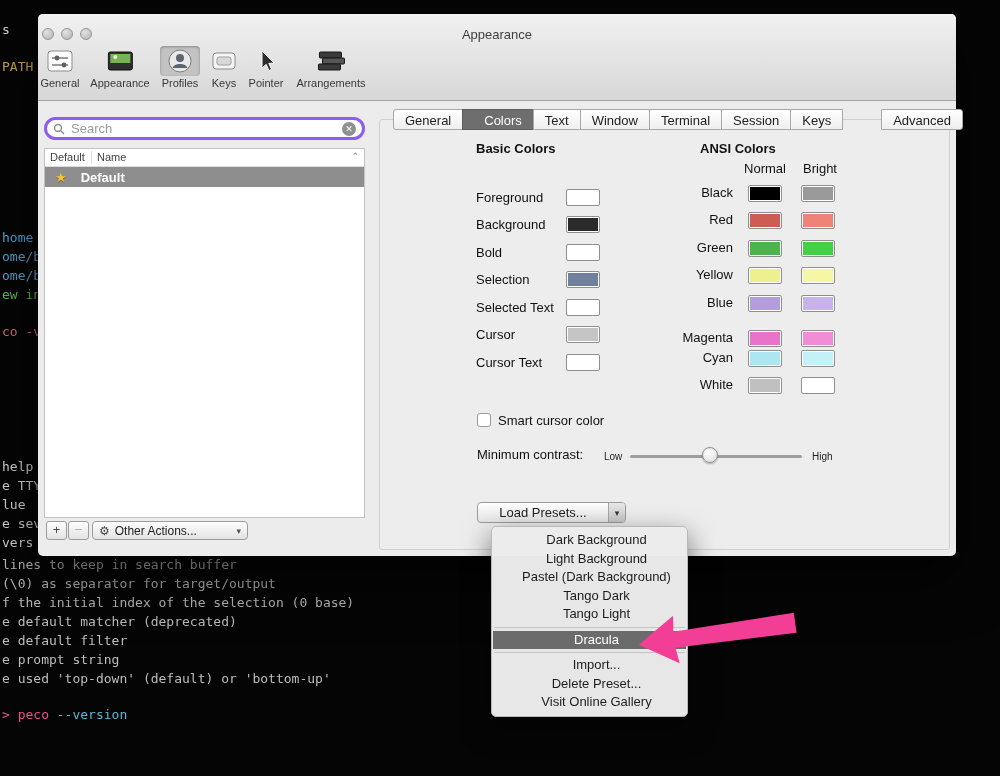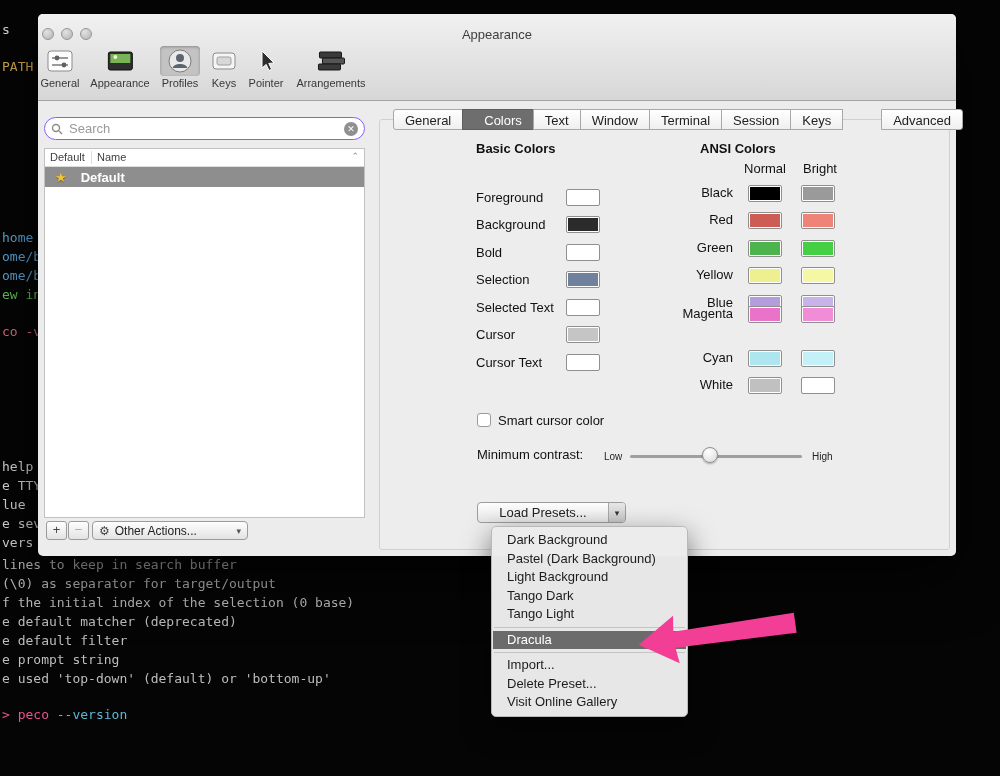--- a/index.html
+++ b/index.html
@@ -14,21 +14,21 @@
   .chrome{position:absolute;left:0;top:0;right:0;height:86px;border-radius:5px 5px 0 0;
        background:linear-gradient(#f1f1f1,#d7d7d7);border-bottom:1px solid #a3a3a3;}
   .light{position:absolute;top:14px;width:12px;height:12px;border-radius:50%;
        background:radial-gradient(circle at 35% 30%,#e2e2e2,#b4b4b4);border:1px solid #969696;box-sizing:border-box;}
   .wtitle{position:absolute;top:13px;left:0;right:0;text-align:center;font-size:13px;color:#3e3e3e;}
   .titem{position:absolute;top:32px;transform:translateX(-50%);display:flex;flex-direction:column;align-items:center;}
   .ticon{width:40px;height:30px;display:flex;align-items:center;justify-content:center;border-radius:4px;}
   .titem.sel .ticon{background:#c3c3c3;box-shadow:inset 0 1px 3px rgba(0,0,0,.3);}
   .tlabel{font-size:11px;color:#383838;margin-top:1px;}
   
-  .search{position:absolute;left:6px;top:103px;width:321px;height:23px;background:#fff;border:1px solid #8b5cf6;
+  .search{position:absolute;left:6px;top:103px;width:321px;height:23px;background:#fff;border:3px solid #8b5cf6;
        border-radius:12px;box-sizing:border-box;display:flex;align-items:center;padding:0 6px;}
   .search input{flex:1;border:none;outline:none;font-size:13px;color:#333;background:transparent;margin-left:4px;min-width:0;}
   .search input::placeholder{color:#9a9a9a;}
   .clearbtn{width:14px;height:14px;border-radius:50%;background:#909090;color:#fff;font-size:9px;line-height:14px;text-align:center;flex:0 0 auto;}
   .ptable{position:absolute;left:6px;top:134px;width:321px;height:370px;background:#fff;border:1px solid #c2c2c2;box-sizing:border-box;}
   .phead{position:relative;height:17px;border-bottom:1px solid #ddd;font-size:11px;color:#3f3f3f;}
   .ph1{position:absolute;left:5px;top:2px;}
   .phdiv{position:absolute;left:46px;top:2px;bottom:2px;width:1px;background:#ddd;}
   .ph2{position:absolute;left:52px;top:2px;}
   .sortcaret{position:absolute;right:5px;top:2px;font-size:9px;color:#8a8a8a;}
@@ -68,21 +68,21 @@
   .slidertrack{position:absolute;left:592px;top:441px;width:172px;height:3px;background:#9f9f9f;border-radius:2px;}
   .sliderthumb{position:absolute;left:664px;top:433px;width:16px;height:16px;border-radius:50%;
        background:radial-gradient(circle at 40% 30%,#ffffff,#d8d8d8);border:1px solid #8f8f8f;box-sizing:border-box;box-shadow:0 1px 2px rgba(0,0,0,.3);}
   .presetbtn{position:absolute;left:439px;top:488px;width:149px;height:21px;background:linear-gradient(#fefefe,#e6e6e6);
        border:1px solid #9c9c9c;border-radius:4px;box-sizing:border-box;display:flex;align-items:center;}
   .presetlabel{flex:1;text-align:center;font-size:13px;color:#222;}
   .presetarrow{width:17px;height:100%;border-left:1px solid #a8a8a8;background:linear-gradient(#e8e8e8,#c7c7c7);
        display:flex;align-items:center;justify-content:center;font-size:9px;color:#333;border-radius:0 3px 3px 0;box-sizing:border-box;}
   
   .menu{position:absolute;left:491px;top:526px;width:197px;background:rgba(236,236,236,0.98);border:1px solid #b9b9b9;
-       border-radius:5px;box-shadow:0 10px 28px rgba(0,0,0,.55);padding:4px 1px;z-index:30;box-sizing:border-box;}
+       border-radius:5px;box-shadow:0 10px 28px rgba(0,0,0,.55);padding:4px 1px;z-index:30;box-sizing:border-box;text-align:center;}
   .mitem{height:18.5px;line-height:18.5px;padding-left:14px;font-size:13px;color:#1c1c1c;}
   .mitem.hl{background:#6b6b6b;color:#fff;}
   .msep{height:1px;background:#c4c4c4;margin:3px 1px;}
   .arrowsvg{position:absolute;left:628px;top:598px;z-index:40;}
 </style>
 </head>
 <body>
 
 <div class="tl" style="top: 22px; color: rgb(214, 214, 214);">s</div>
 <div class="tl" style="top: 59px; color: rgb(207, 166, 78);">PATH</div>
@@ -302,21 +302,21 @@
     </div>
   <div class="arow" style="top:281px">
       <span class="alabel">Blue</span>
       <span class="well">
         <i style="background: rgb(179, 157, 219);"></i>
       </span>
       <span class="well">
         <i style="background: rgb(199, 178, 234);"></i>
       </span>
     </div>
-  <div class="arow" style="top:292px">
+  <div class="arow" style="top:316px">
       <span class="alabel">Magenta</span>
       <span class="well">
         <i style="background: rgb(232, 115, 200);"></i>
       </span>
       <span class="well">
         <i style="background: rgb(241, 140, 215);"></i>
       </span>
     </div>
   <div class="arow" style="top:336px">
       <span class="alabel">Cyan</span>
@@ -347,22 +347,22 @@
   <div class="highlbl">High</div>
 
   <div class="presetbtn">
     <span class="presetlabel">Load Presets...</span>
     <span class="presetarrow">▾</span>
   </div>
 </div>
 
 <div class="menu">
   <div class="mitem">Dark Background</div>
+  <div class="mitem">Light Background</div>
   <div class="mitem">Pastel (Dark Background)</div>
-  <div class="mitem">Light Background</div>
   <div class="mitem">Tango Dark</div>
   <div class="mitem">Tango Light</div>
   <div class="msep"></div>
   <div class="mitem hl">Dracula</div>
   <div class="msep"></div>
   <div class="mitem">Import...</div>
   <div class="mitem">Delete Preset...</div>
   <div class="mitem">Visit Online Gallery</div>
 </div>
 

